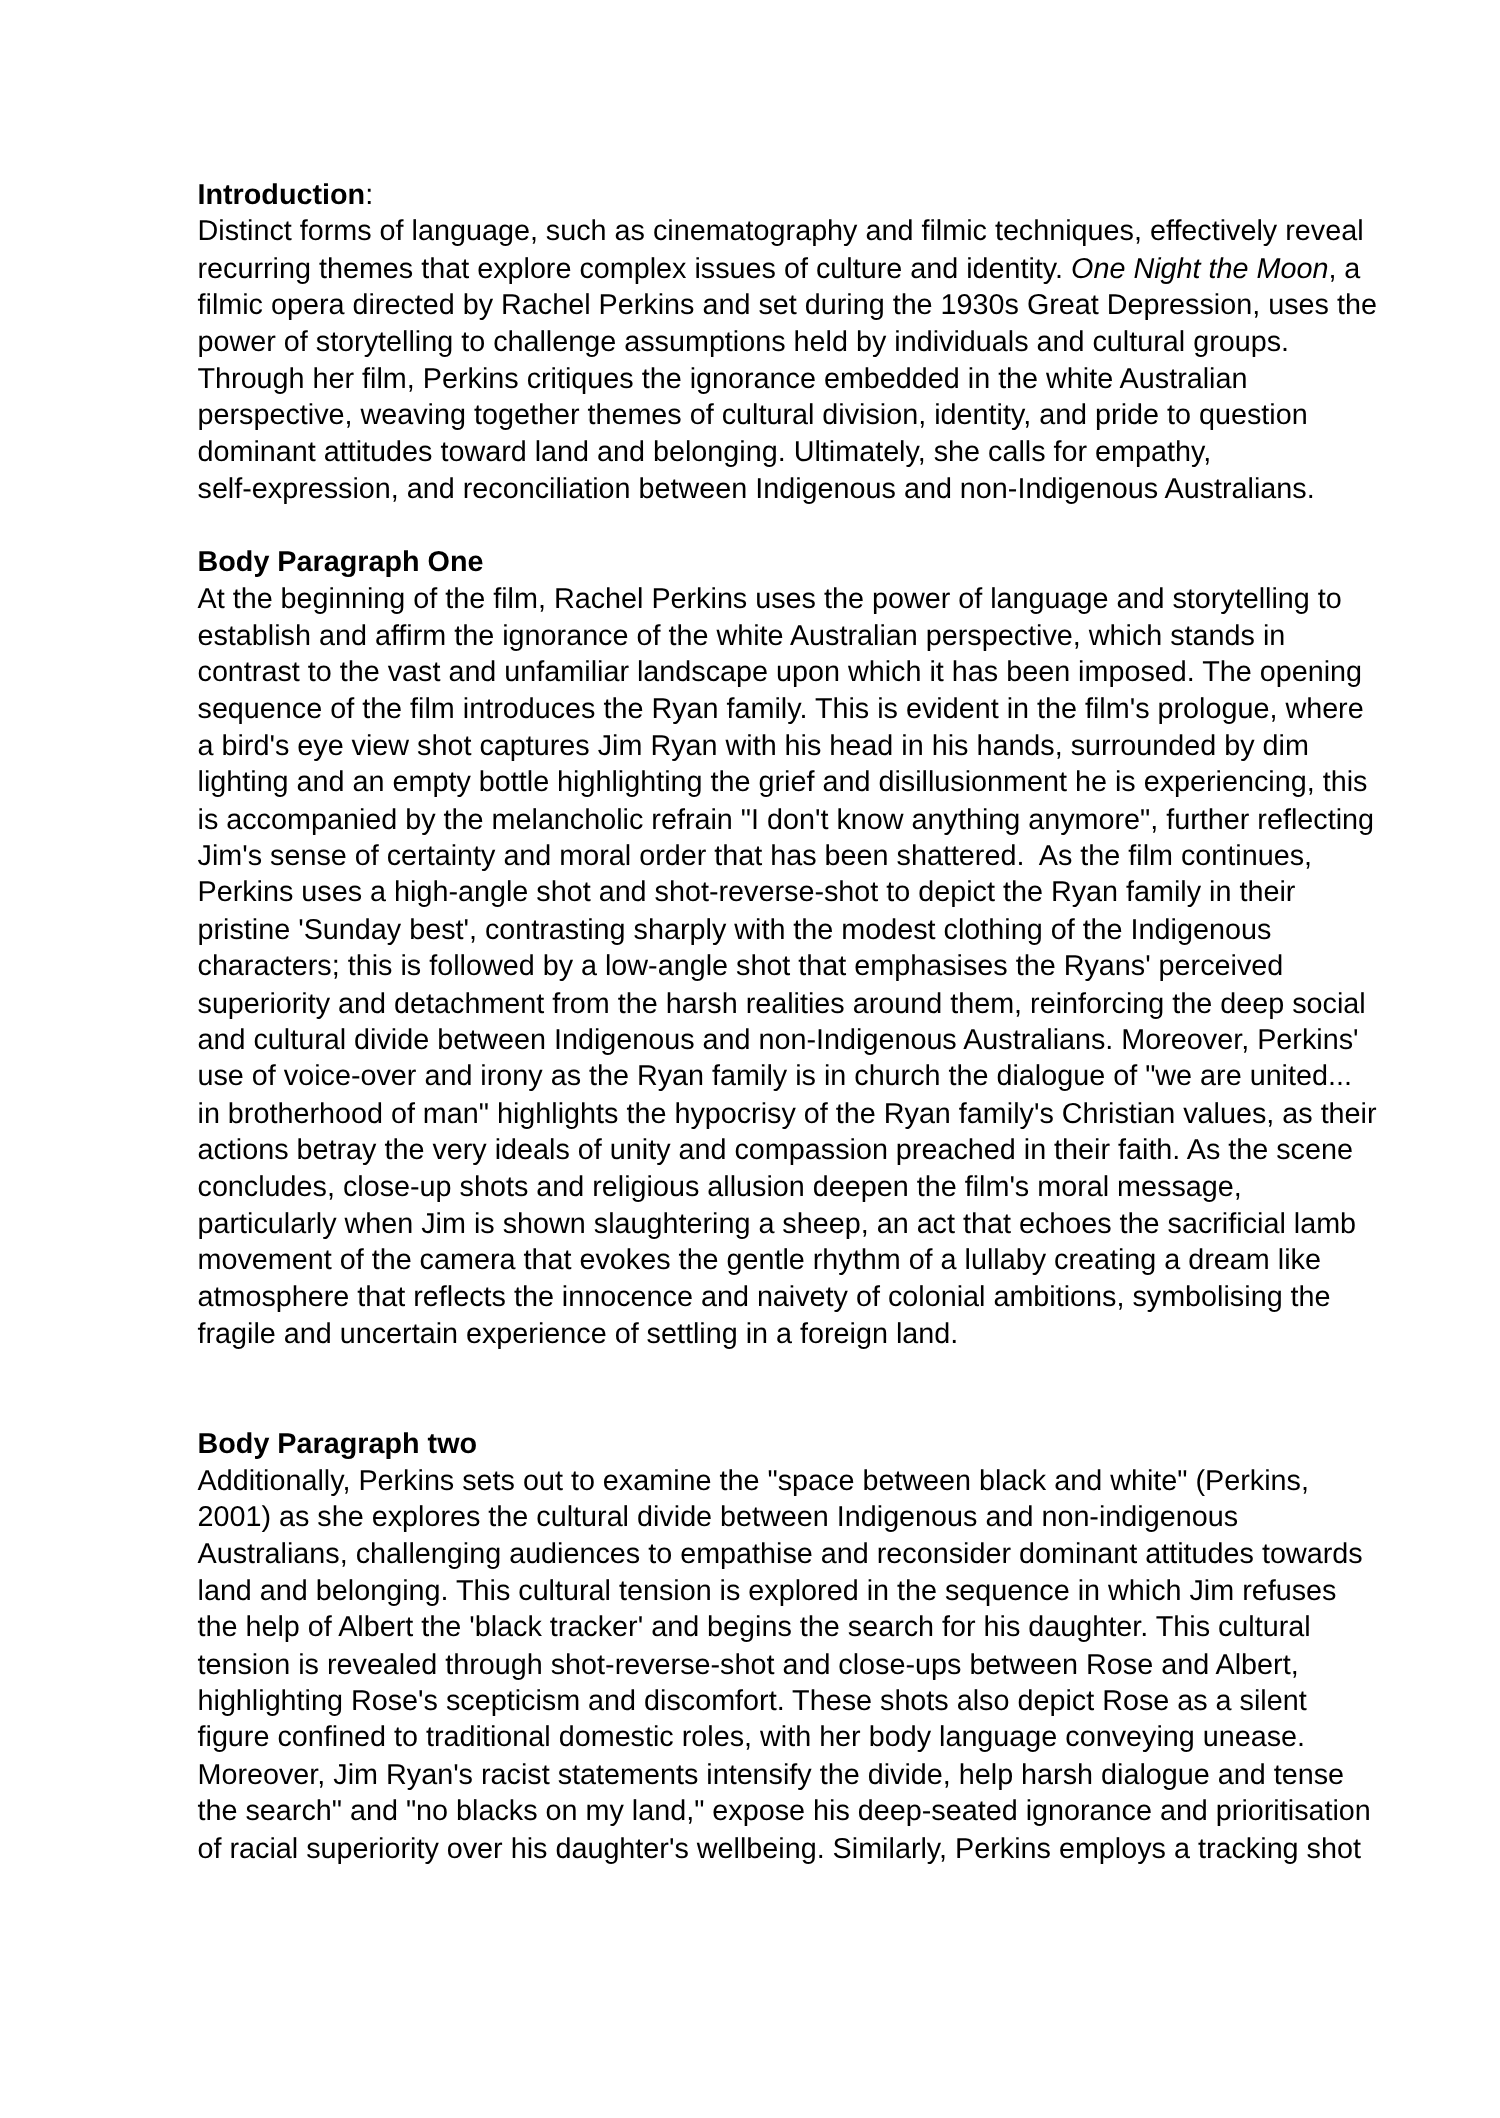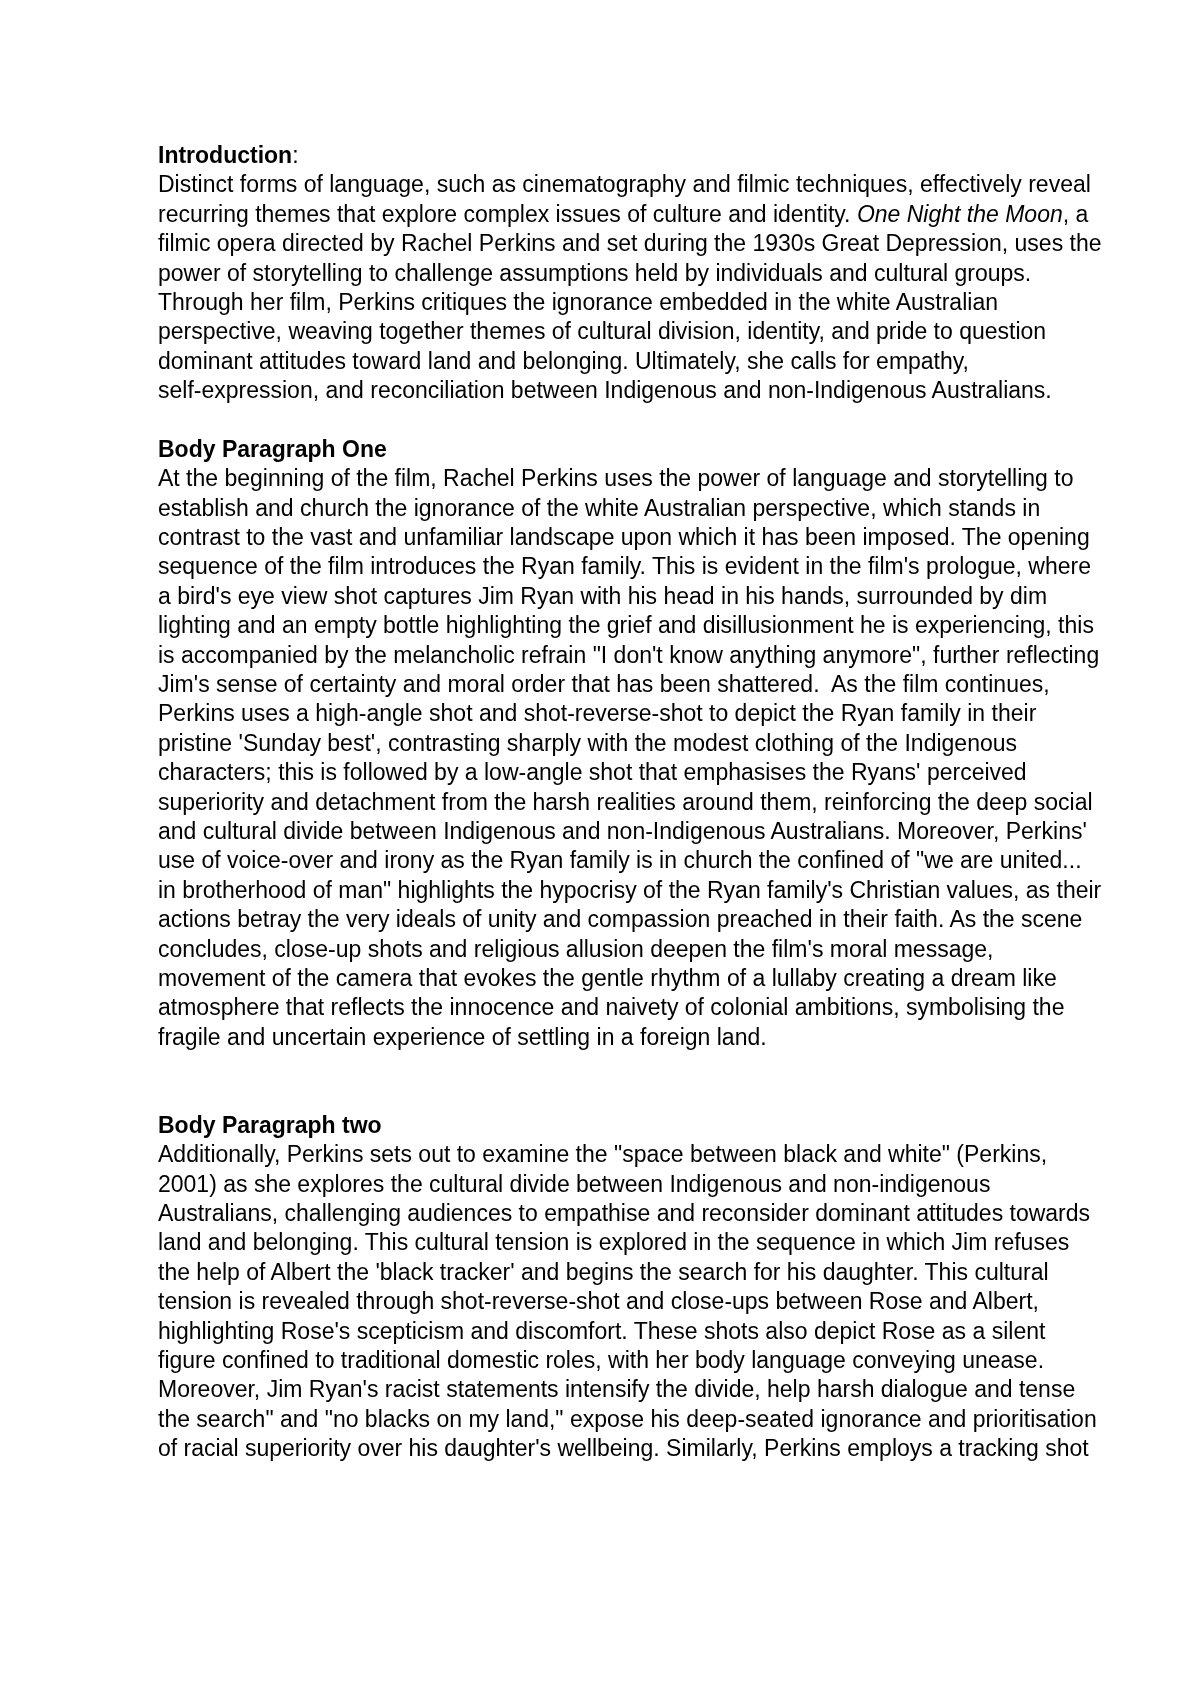--- a/index.html
+++ b/index.html
@@ -44,36 +44,37 @@
       <div class="line">recurring themes that explore complex issues of culture and identity. <i>One Night the Moon</i>, a</div>
       <div class="line">filmic opera directed by Rachel Perkins and set during the 1930s Great Depression, uses the</div>
       <div class="line">power of storytelling to challenge assumptions held by individuals and cultural groups.</div>
       <div class="line">Through her film, Perkins critiques the ignorance embedded in the white Australian</div>
       <div class="line">perspective, weaving together themes of cultural division, identity, and pride to question</div>
       <div class="line">dominant attitudes toward land and belonging. Ultimately, she calls for empathy,</div>
       <div class="line">self-expression, and reconciliation between Indigenous and non-Indigenous Australians.</div>
       <div class="line blank">&nbsp;</div>
       <div class="line heading"><b>Body Paragraph One</b></div>
       <div class="line">At the beginning of the film, Rachel Perkins uses the power of language and storytelling to</div>
-      <div class="line">establish and church the ignorance of the white Australian perspective, which stands in</div>
+      <div class="line">establish and affirm the ignorance of the white Australian perspective, which stands in</div>
       <div class="line">contrast to the vast and unfamiliar landscape upon which it has been imposed. The opening</div>
       <div class="line">sequence of the film introduces the Ryan family. This is evident in the film's prologue, where</div>
       <div class="line">a bird's eye view shot captures Jim Ryan with his head in his hands, surrounded by dim</div>
       <div class="line">lighting and an empty bottle highlighting the grief and disillusionment he is experiencing, this</div>
       <div class="line">is accompanied by the melancholic refrain "I don't know anything anymore", further reflecting</div>
       <div class="line">Jim's sense of certainty and moral order that has been shattered.  As the film continues,</div>
       <div class="line">Perkins uses a high-angle shot and shot-reverse-shot to depict the Ryan family in their</div>
       <div class="line">pristine 'Sunday best', contrasting sharply with the modest clothing of the Indigenous</div>
       <div class="line">characters; this is followed by a low-angle shot that emphasises the Ryans' perceived</div>
       <div class="line">superiority and detachment from the harsh realities around them, reinforcing the deep social</div>
       <div class="line">and cultural divide between Indigenous and non-Indigenous Australians. Moreover, Perkins'</div>
-      <div class="line">use of voice-over and irony as the Ryan family is in church the confined of "we are united...</div>
+      <div class="line">use of voice-over and irony as the Ryan family is in church the dialogue of "we are united...</div>
       <div class="line">in brotherhood of man" highlights the hypocrisy of the Ryan family's Christian values, as their</div>
       <div class="line">actions betray the very ideals of unity and compassion preached in their faith. As the scene</div>
       <div class="line">concludes, close-up shots and religious allusion deepen the film's moral message,</div>
+      <div class="line">particularly when Jim is shown slaughtering a sheep, an act that echoes the sacrificial lamb</div>
       <div class="line">movement of the camera that evokes the gentle rhythm of a lullaby creating a dream like</div>
       <div class="line">atmosphere that reflects the innocence and naivety of colonial ambitions, symbolising the</div>
       <div class="line">fragile and uncertain experience of settling in a foreign land.</div>
       <div class="line blank">&nbsp;</div>
       <div class="line blank">&nbsp;</div>
       <div class="line heading"><b>Body Paragraph two</b></div>
       <div class="line">Additionally, Perkins sets out to examine the "space between black and white" (Perkins,</div>
       <div class="line">2001) as she explores the cultural divide between Indigenous and non-indigenous</div>
       <div class="line">Australians, challenging audiences to empathise and reconsider dominant attitudes towards</div>
       <div class="line">land and belonging. This cultural tension is explored in the sequence in which Jim refuses</div>

